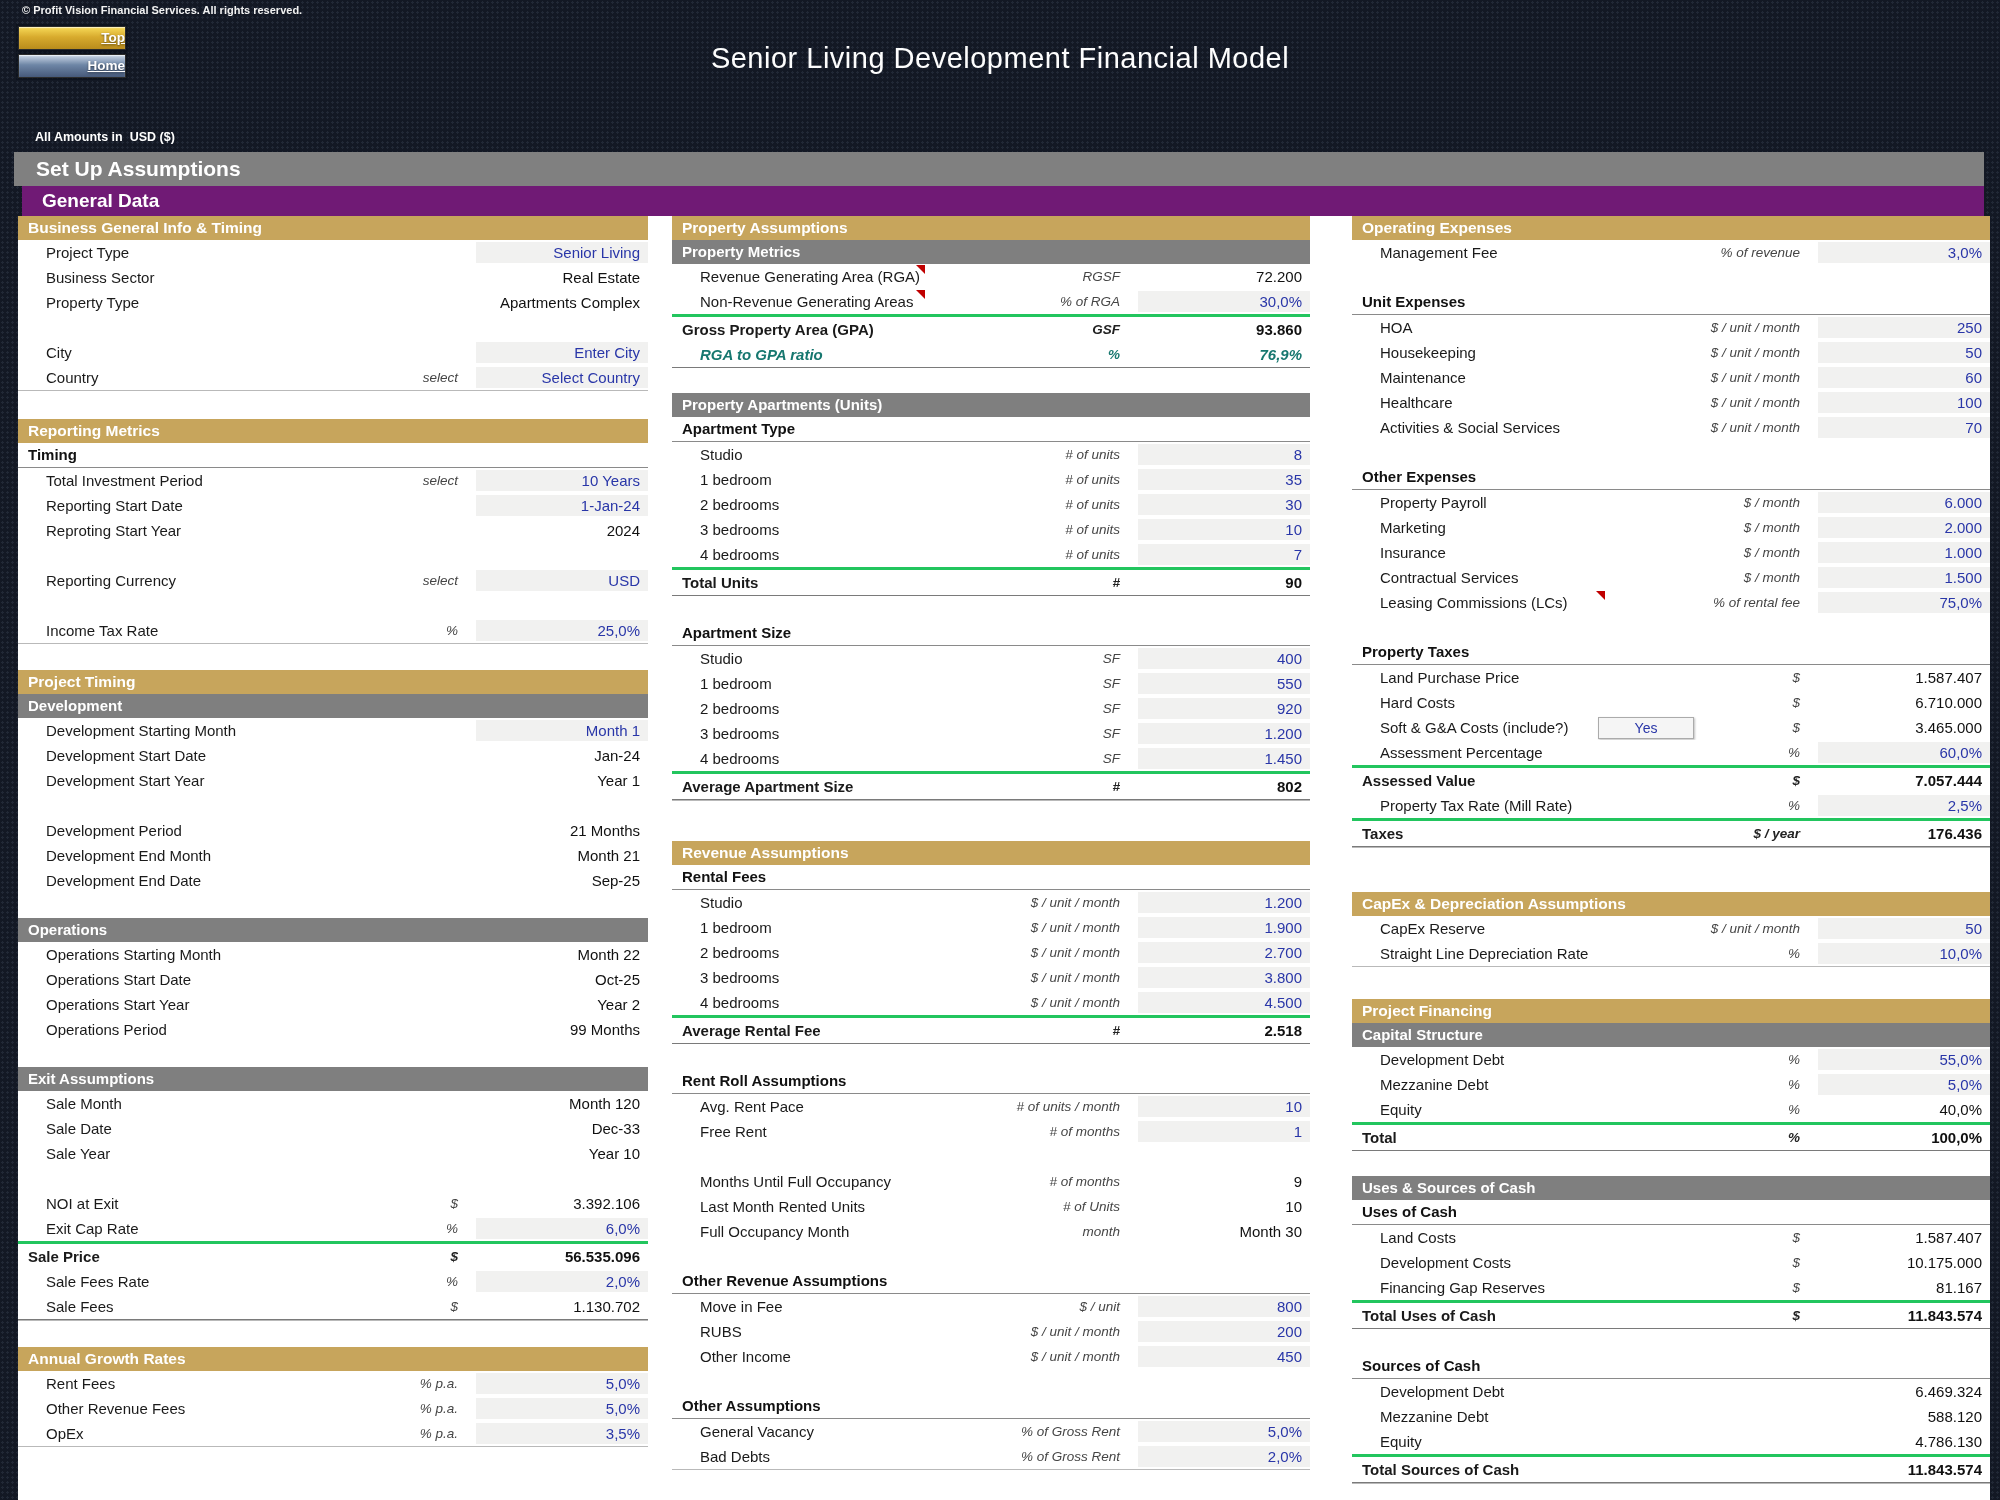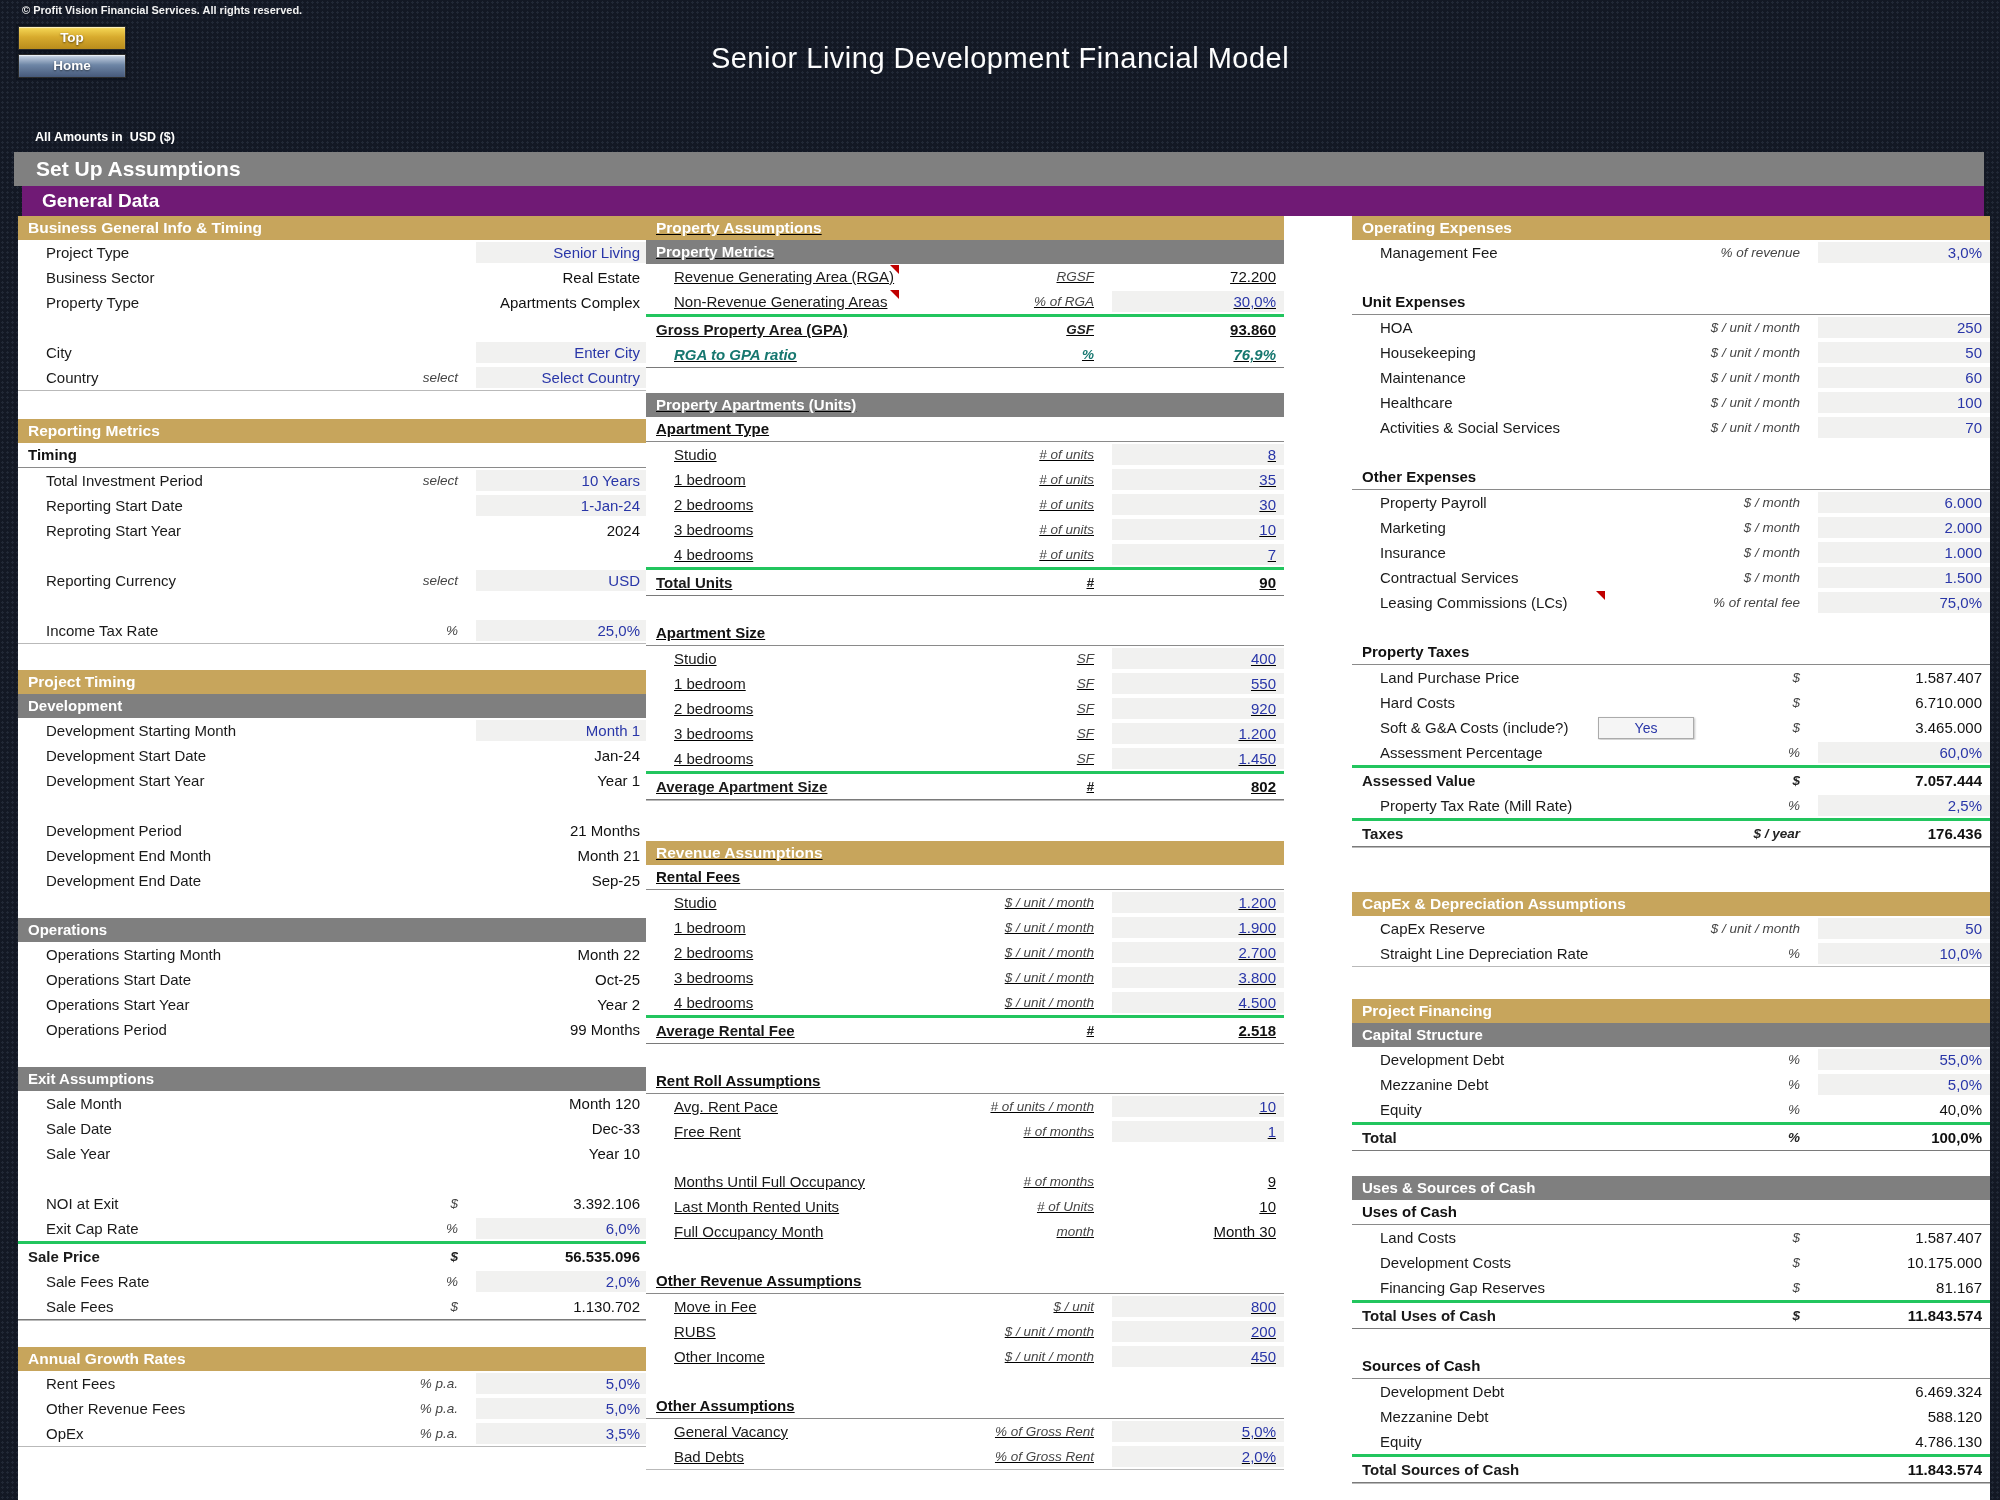--- a/index.html
+++ b/index.html
@@ -5,23 +5,23 @@
   html,body{margin:0;padding:0;}
   body{
     width:2000px;height:1500px;position:relative;overflow:hidden;
     font-family:"Liberation Sans","DejaVu Sans",sans-serif;
     background-color:#131824;
     background-image:radial-gradient(rgba(130,150,180,.13) 1px, transparent 1.3px);
     background-size:5px 5px;
   }
   .copyright{position:absolute;left:22px;top:4px;color:#f2f2f2;font-size:11px;font-weight:bold;}
   .btn{position:absolute;left:18px;width:106px;height:22px;border:1px solid #2b2b2b;border-radius:0;
-    color:#fff;font-weight:bold;font-size:13.5px;text-align:center;line-height:22px;cursor:pointer;
+    color:#fff;font-weight:bold;font-size:13.5px;text-align:right;line-height:22px;cursor:pointer;
     box-shadow:inset 0 1px 1px rgba(255,255,255,.65), 0 0 0 2px rgba(10,14,24,.55);
-    text-shadow:0 1px 2px rgba(0,0,0,.55);}
+    text-shadow:0 1px 2px rgba(0,0,0,.55);text-decoration:underline;}
   .btn-top{top:26px;background:linear-gradient(#f7da58,#d8ab2e 45%,#b98c1c);}
   .btn-home{top:54px;background:linear-gradient(#cdd9e8,#6e86a6 45%,#46597a);}
   .page-title{position:absolute;top:42px;left:0;width:2000px;text-align:center;color:#fdfdfd;
     font-size:29px;letter-spacing:.5px;}
   .amounts{position:absolute;left:35px;top:130px;color:#fff;font-size:12.5px;font-weight:bold;white-space:pre;}
   .bar-setup{position:absolute;left:14px;top:152px;width:1970px;height:34px;background:#808080;
     color:#fff;font-weight:bold;font-size:21px;line-height:34px;padding-left:22px;box-sizing:border-box;}
   .bar-general{position:absolute;left:22px;top:186px;width:1962px;height:30px;background:#701a75;
     color:#fff;font-weight:bold;font-size:19px;line-height:30px;padding-left:20px;box-sizing:border-box;}
   .panel{position:absolute;left:18px;top:216px;width:1972px;height:1480px;background:#ffffff;}
@@ -234,21 +234,21 @@
           <span class="unit">% p.a.</span>
           <div class="val box">5,0%</div>
         </div>
         <div class="row">
           <span class="lbl">OpEx</span>
           <span class="unit">% p.a.</span>
           <div class="val box">3,5%</div>
         </div>
       </div>
     </div>
-    <div class="col" style="left: 628px; width: 638px; text-decoration: underline;">
+    <div class="col" style="left: 654px; width: 638px;">
       <div class="card">
         <div class="hdr-gold">Property Assumptions</div>
         <div class="hdr-gray">Property Metrics</div>
         <div class="row">
           <span class="lbl">Revenue Generating Area (RGA)</span>
           <span class="unit">RGSF</span>
           <div class="val">72.200</div>
           <span class="cmt"></span>
         </div>
         <div class="row">

